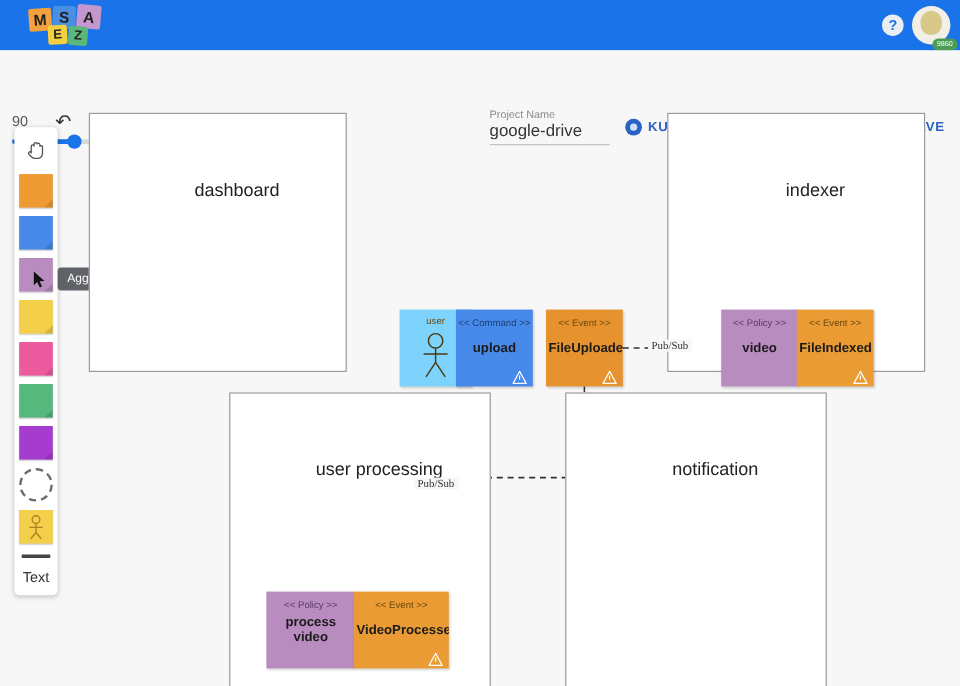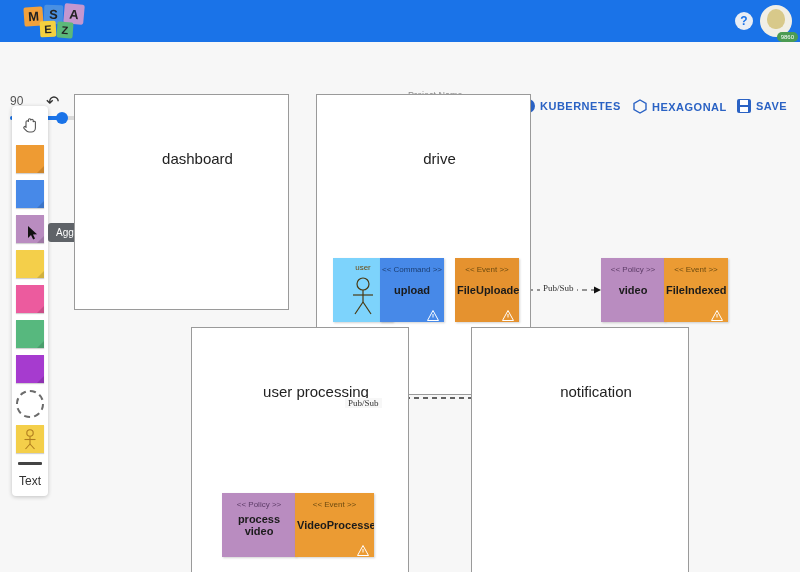--- a/index.html
+++ b/index.html
@@ -279,24 +279,24 @@
     <polygon points="601,202 594,198.5 594,205.5" fill="#111"></polygon>
 
     <path d="M487 234 L487 310 L249 310 L249 400" fill="none" stroke="#333" stroke-width="1.3" stroke-dasharray="5,4"></path>
     <polygon points="249,406 245.2,398.6 252.8,398.6" fill="#111"></polygon>
   </svg>
 
   <div class="bc bc-dashboard">
     <div class="bc-title">dashboard</div>
   </div>
 
-  <div class="bc bc-drive">
-    <div class="bc-title">drive</div>
-  </div>
-
+
+  <div class="bc bc-indexer">
+    <div class="bc-title">indexer</div>
+  </div>
 
   <div class="bc bc-video">
     <div class="bc-title">user processing</div>
   </div>
 
   <div class="bc bc-notification">
     <div class="bc-title">notification</div>
   </div>
 
   <div class="note n-user">

